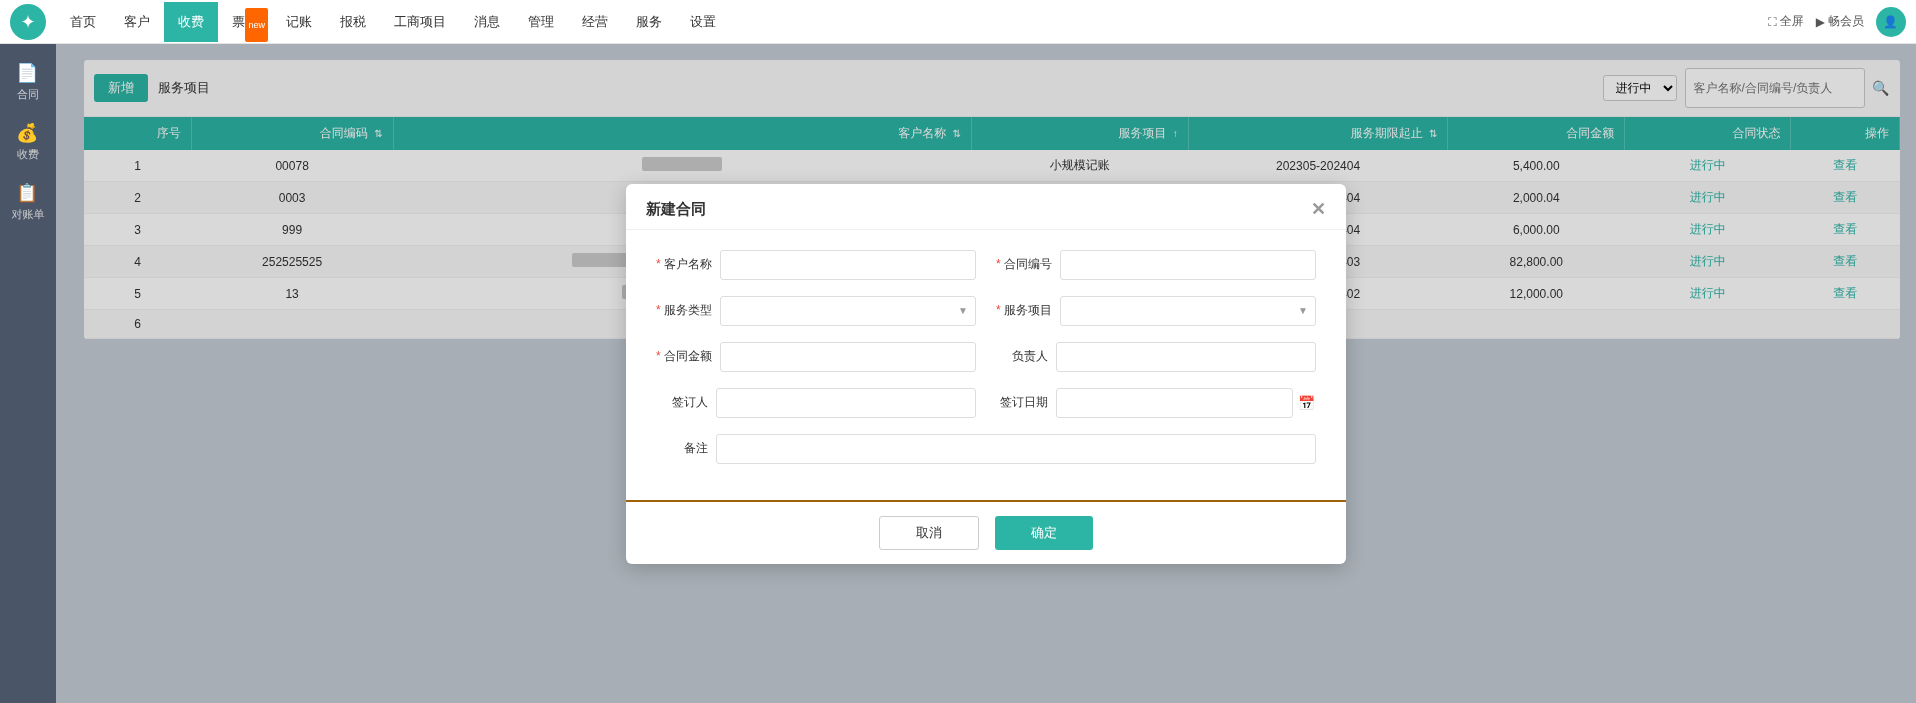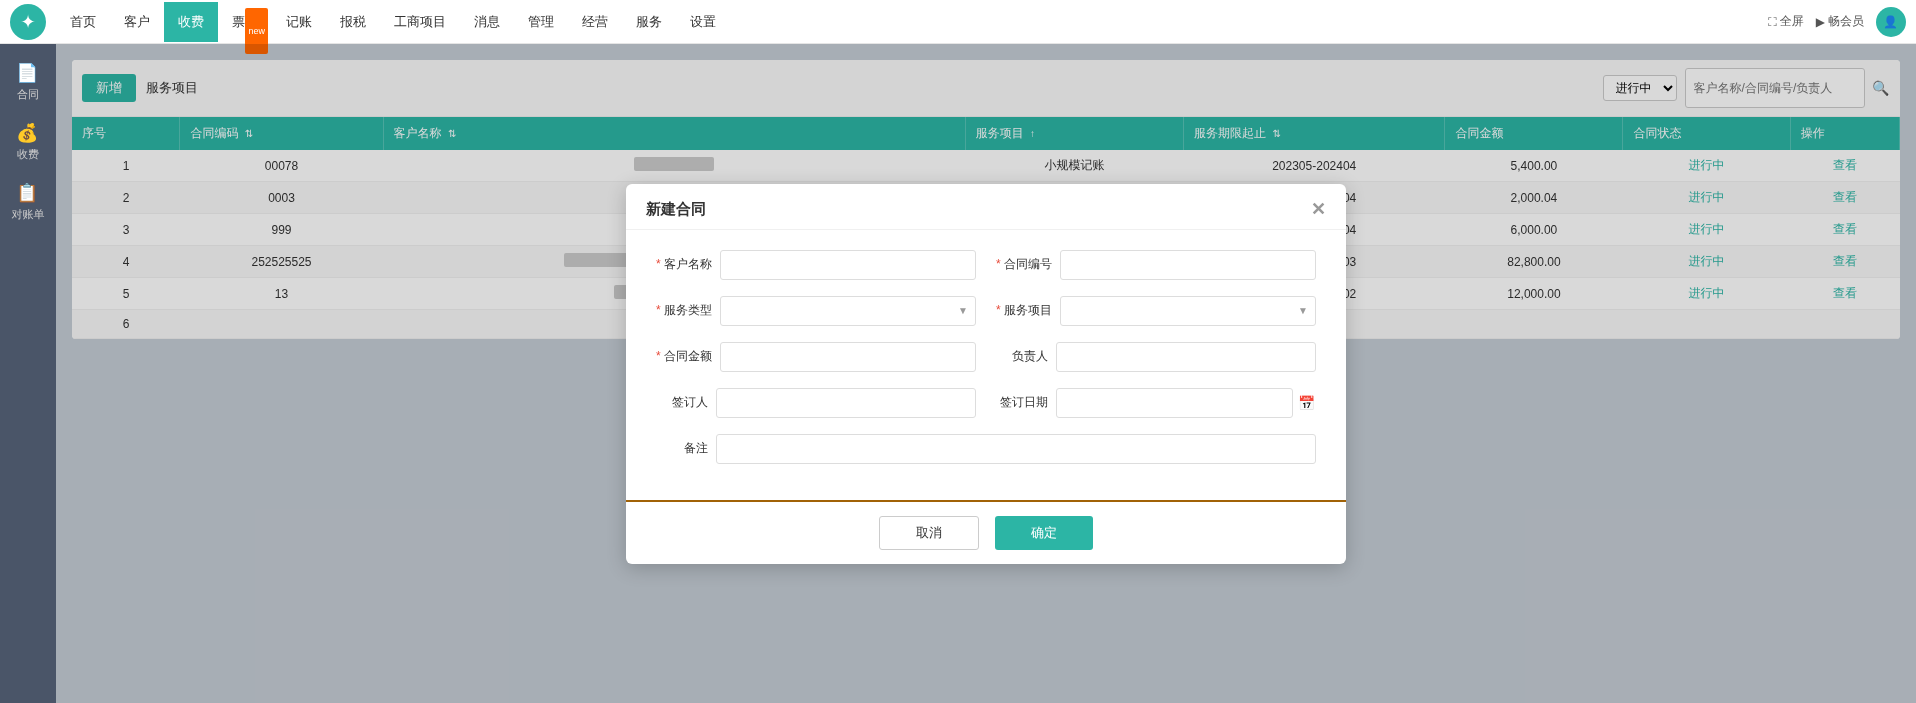--- a/index.html
+++ b/index.html
@@ -39,21 +39,21 @@
     .top-nav .nav-item.active {
       background: #2cb5a5;
       color: white;
     }
     .top-nav .nav-item .new-badge {
       position: absolute;
       top: 6px; right: 4px;
       background: #ff6600;
       color: white;
       font-size: 9px;
-      padding: 18px 3px;
+      padding: 12px 3px;
       border-radius: 2px;
     }
     .top-nav .nav-right {
       display: flex; align-items: center; gap: 12px;
       margin-left: auto;
       color: #555;
       font-size: 12px;
     }
     .top-nav .nav-right .fullscreen-btn, .top-nav .nav-right .member-btn {
       display: flex; align-items: center; gap: 3px;
@@ -105,20 +105,21 @@
       padding: 16px;
       overflow: auto;
       position: relative;
     }
 
     
     .table-container {
       background: white;
       border-radius: 4px;
       overflow: hidden;
+      margin-left: 12px;
     }
 
     
     .toolbar {
       display: flex;
       align-items: center;
       padding: 8px 10px;
       gap: 10px;
       border-bottom: 1px solid #eee;
       background: #f9f9f9;
@@ -166,21 +167,21 @@
       border-collapse: collapse;
     }
     thead tr {
       background: #2cb5a5;
       color: white;
     }
     thead th {
       padding: 8px 10px;
       font-weight: normal;
       font-size: 12px;
-      text-align: left;
+      text-align: right;
       border-right: 1px solid rgba(255,255,255,0.2);
     }
     tbody tr {
       border-bottom: 1px solid #f0f0f0;
     }
     tbody tr:nth-child(even) { background: #f8f8f8; }
     tbody td {
       padding: 7px 10px;
       font-size: 12px;
       text-align: center;

